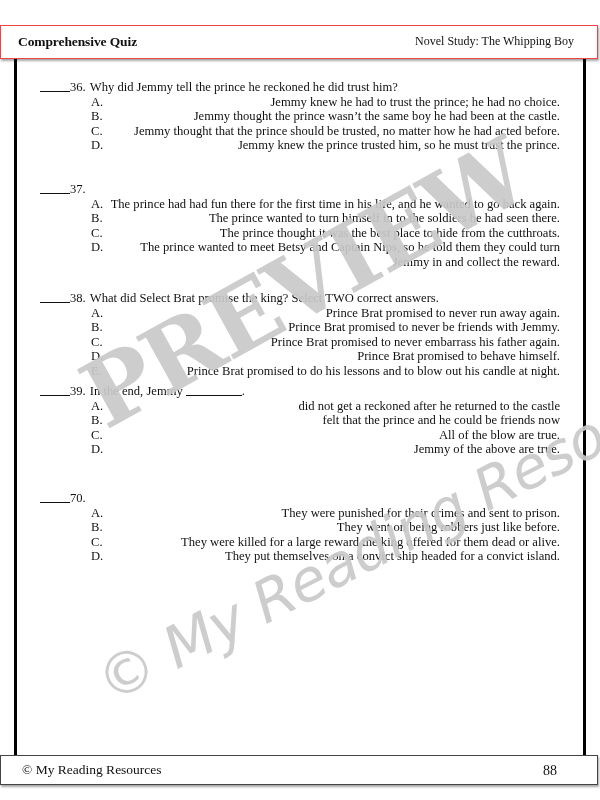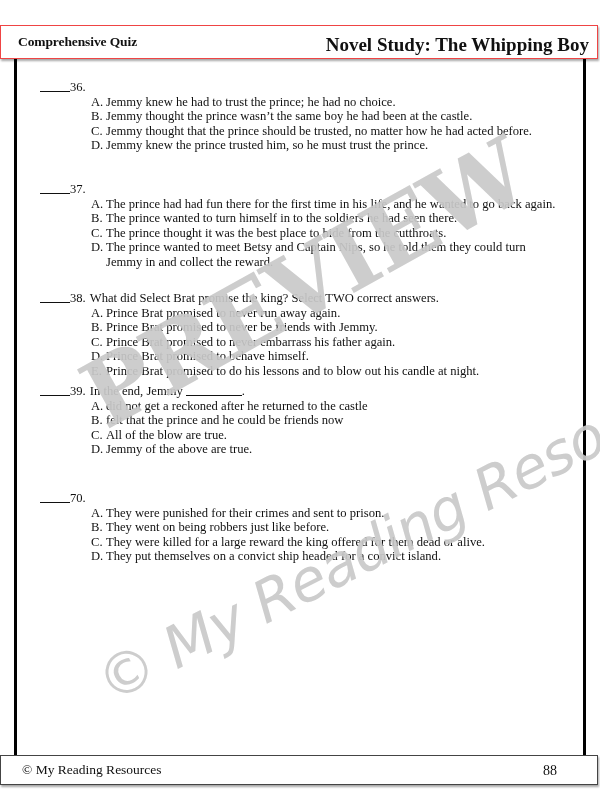--- a/index.html
+++ b/index.html
@@ -29,24 +29,23 @@
     .hdr-left {
       position: absolute;
       left: 17px;
       top: 8px;
       font-size: 13.5px;
       font-weight: bold;
       letter-spacing: -0.1px;
     }
     .hdr-right {
       position: absolute;
-      right: 8px;
+      right: 23px;
       top: 8px;
-      font-size: 19px;
-      font-weight: bold;
+      font-size: 12px;
     }
     .frame-line {
       position: absolute;
       top: 58px;
       height: 698px;
       width: 3px;
       background: #000000;
       z-index: 2;
     }
     .frame-left { left: 14px; }
@@ -109,20 +108,21 @@
     .opt {
       display: flex;
     }
     .opt-letter {
       display: inline-block;
       width: 15px;
       flex: 0 0 auto;
     }
     .opt-text {
       flex: 1 1 auto;
+      text-align: right;
     }
     .inline-blank {
       display: inline-block;
       width: 56px;
       border-bottom: 1px solid #111;
       height: 11px;
       margin-left: 3px;
     }
     .bold { font-weight: normal; }
 
@@ -169,20 +169,21 @@
 
 <div class="frame-line frame-left"></div>
 <div class="frame-line frame-right"></div>
 
 <div class="content">
 
   <div class="q" style="top:80px;">
     <div class="q-stem">
       <span class="blank"></span>
       <span class="qnum">36.</span>
+      <span>Why did Jemmy tell the prince he reckoned he did trust him?</span>
     </div>
     <div class="opts">
       <div class="opt">
         <span class="opt-letter">A.</span>
         <span class="opt-text">Jemmy knew he had to trust the prince; he had no choice.</span>
       </div>
       <div class="opt">
         <span class="opt-letter">B.</span>
         <span class="opt-text">Jemmy thought the prince wasn’t the same boy he had been at the castle.</span>
       </div>

